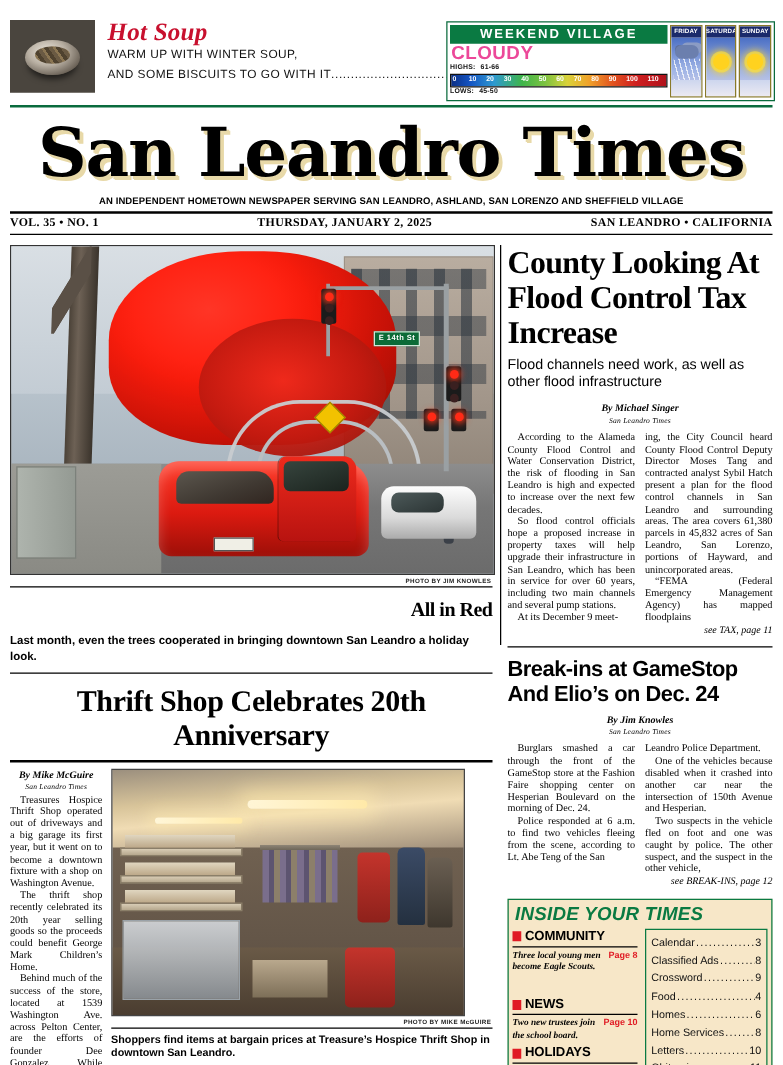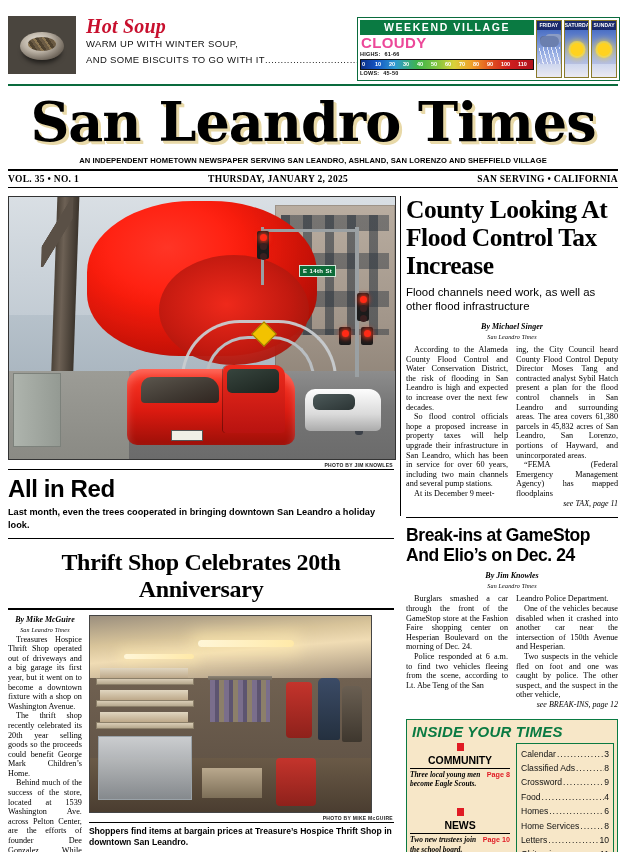--- a/index.html
+++ b/index.html
@@ -191,22 +191,22 @@
     transform:rotate(45deg); border:1px solid #9b7f00; }
   .lp-box { position:absolute; left:4px; bottom:12px; width:46px; height:72px;
     background:linear-gradient(90deg,#aeb4ad,#949a93); border:1px solid #7c817b; }
 
   .photo-credit {
     font-family:"Liberation Sans", sans-serif; font-size:5px; font-weight:bold;
     letter-spacing:.3px; text-align:right; color:#222; padding:2px 1px 0 0;
   }
   .cap-rule { height:1.2px; background:#000; margin-top:1px; }
   .cap-head {
-    font-family:Liberation Sans, sans-serif; font-weight:bold; font-size:24px;
-    letter-spacing:-.4px; line-height:28px; padding-top:5px;
+    font-family:Liberation Serif, serif; font-weight:bold; font-size:16px;
+    letter-spacing:-.4px; line-height:28px; padding-top:5px;text-align:right;
   }
   .cap-body {
     font-family:"Liberation Sans", sans-serif; font-weight:bold; font-size:9.2px;
     line-height:13px; padding-top:3px;
   }
   .cap-rule-bot { height:1.2px; background:#000; margin-top:6px; }
 
   
   .thrift { margin-top:10px; }
   .thrift-head {
@@ -272,21 +272,21 @@
 
   
   .inside { border:1.5px solid #0a7a42; margin-top:9px; background:#f7e7c8; padding:3px; }
   .inside-title {
     font-family:"Liberation Sans", sans-serif; font-weight:bold; font-style:italic;
     font-size:15px; color:#0a7a42; letter-spacing:.2px; line-height:18px; padding-left:2px;
   }
   .inside-grid { display:flex; gap:6px; margin-top:2px; }
   .inside-left { width:108px; }
   .inside-right { width:88px; border:1px solid #0a7a42; background:#f7e7c8; padding:3px 4px; }
-  .cat { display:flex; align-items:center; gap:3px;flex-direction:column; }
+  .cat { display:flex; align-items:center; gap:3px; }
   .cat-mark { width:7px; height:8px; background:#e01b24; display:inline-block; }
   .cat-name {
     font-family:"Liberation Sans", sans-serif; font-weight:bold; font-size:10.5px;
     letter-spacing:-.1px; line-height:13px;
   }
   .cat-rule { height:1px; background:#000; margin:1px 0 1px; }
   .cat-desc {
     font-family:"Liberation Serif", serif; font-style:italic; font-weight:bold;
     font-size:7.4px; line-height:9.4px; position:relative;
   }
@@ -369,21 +369,21 @@
     <div class="skybox-rule"></div>
   </div>
 
   <div class="masthead">
     <div class="mast-title">San Leandro Times</div>
     <div class="mast-sub">AN INDEPENDENT HOMETOWN NEWSPAPER SERVING SAN LEANDRO, ASHLAND, SAN LORENZO AND SHEFFIELD VILLAGE</div>
     <div class="mast-rule-top"></div>
     <div class="mast-bar">
       <span>VOL. 35 • NO. 1</span>
       <span>THURSDAY, JANUARY 2, 2025</span>
-      <span>SAN SERVING • CALIFORNIA</span>
+      <span>SAN LEANDRO • CALIFORNIA</span>
     </div>
     <div class="mast-rule-bot"></div>
   </div>
 
   <div class="content">
 
     <div class="vrule"></div>
 
     <div class="col-left">
 

